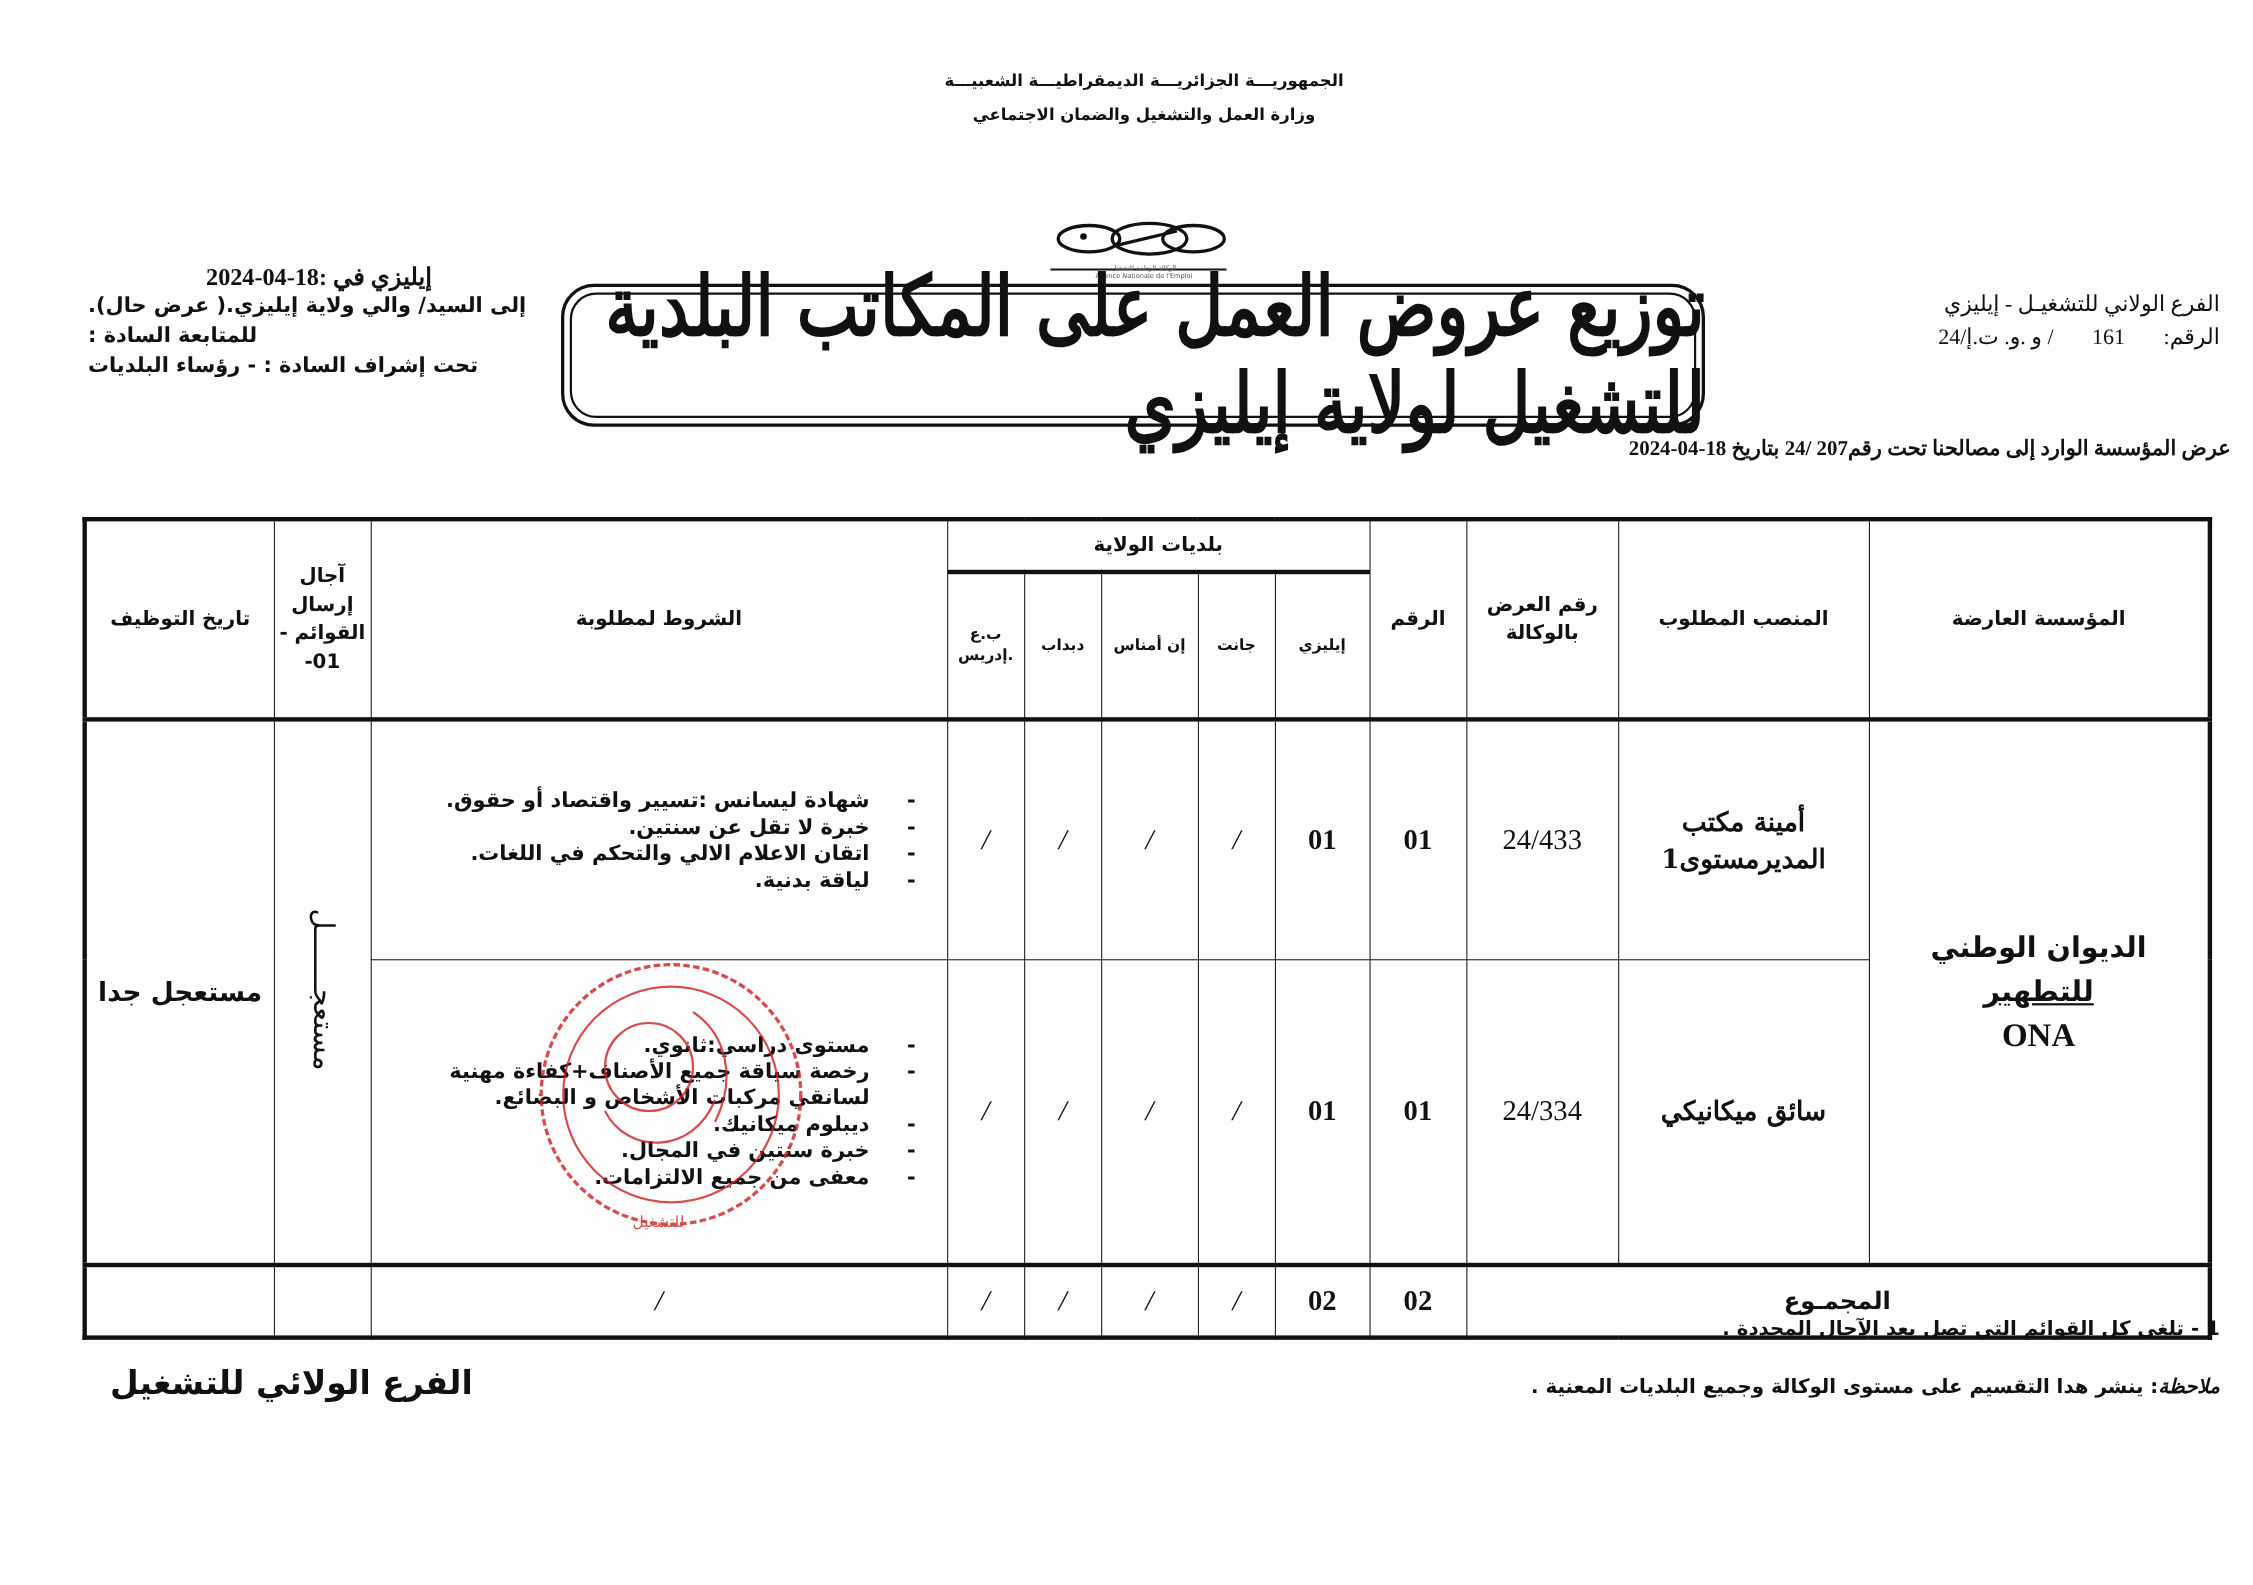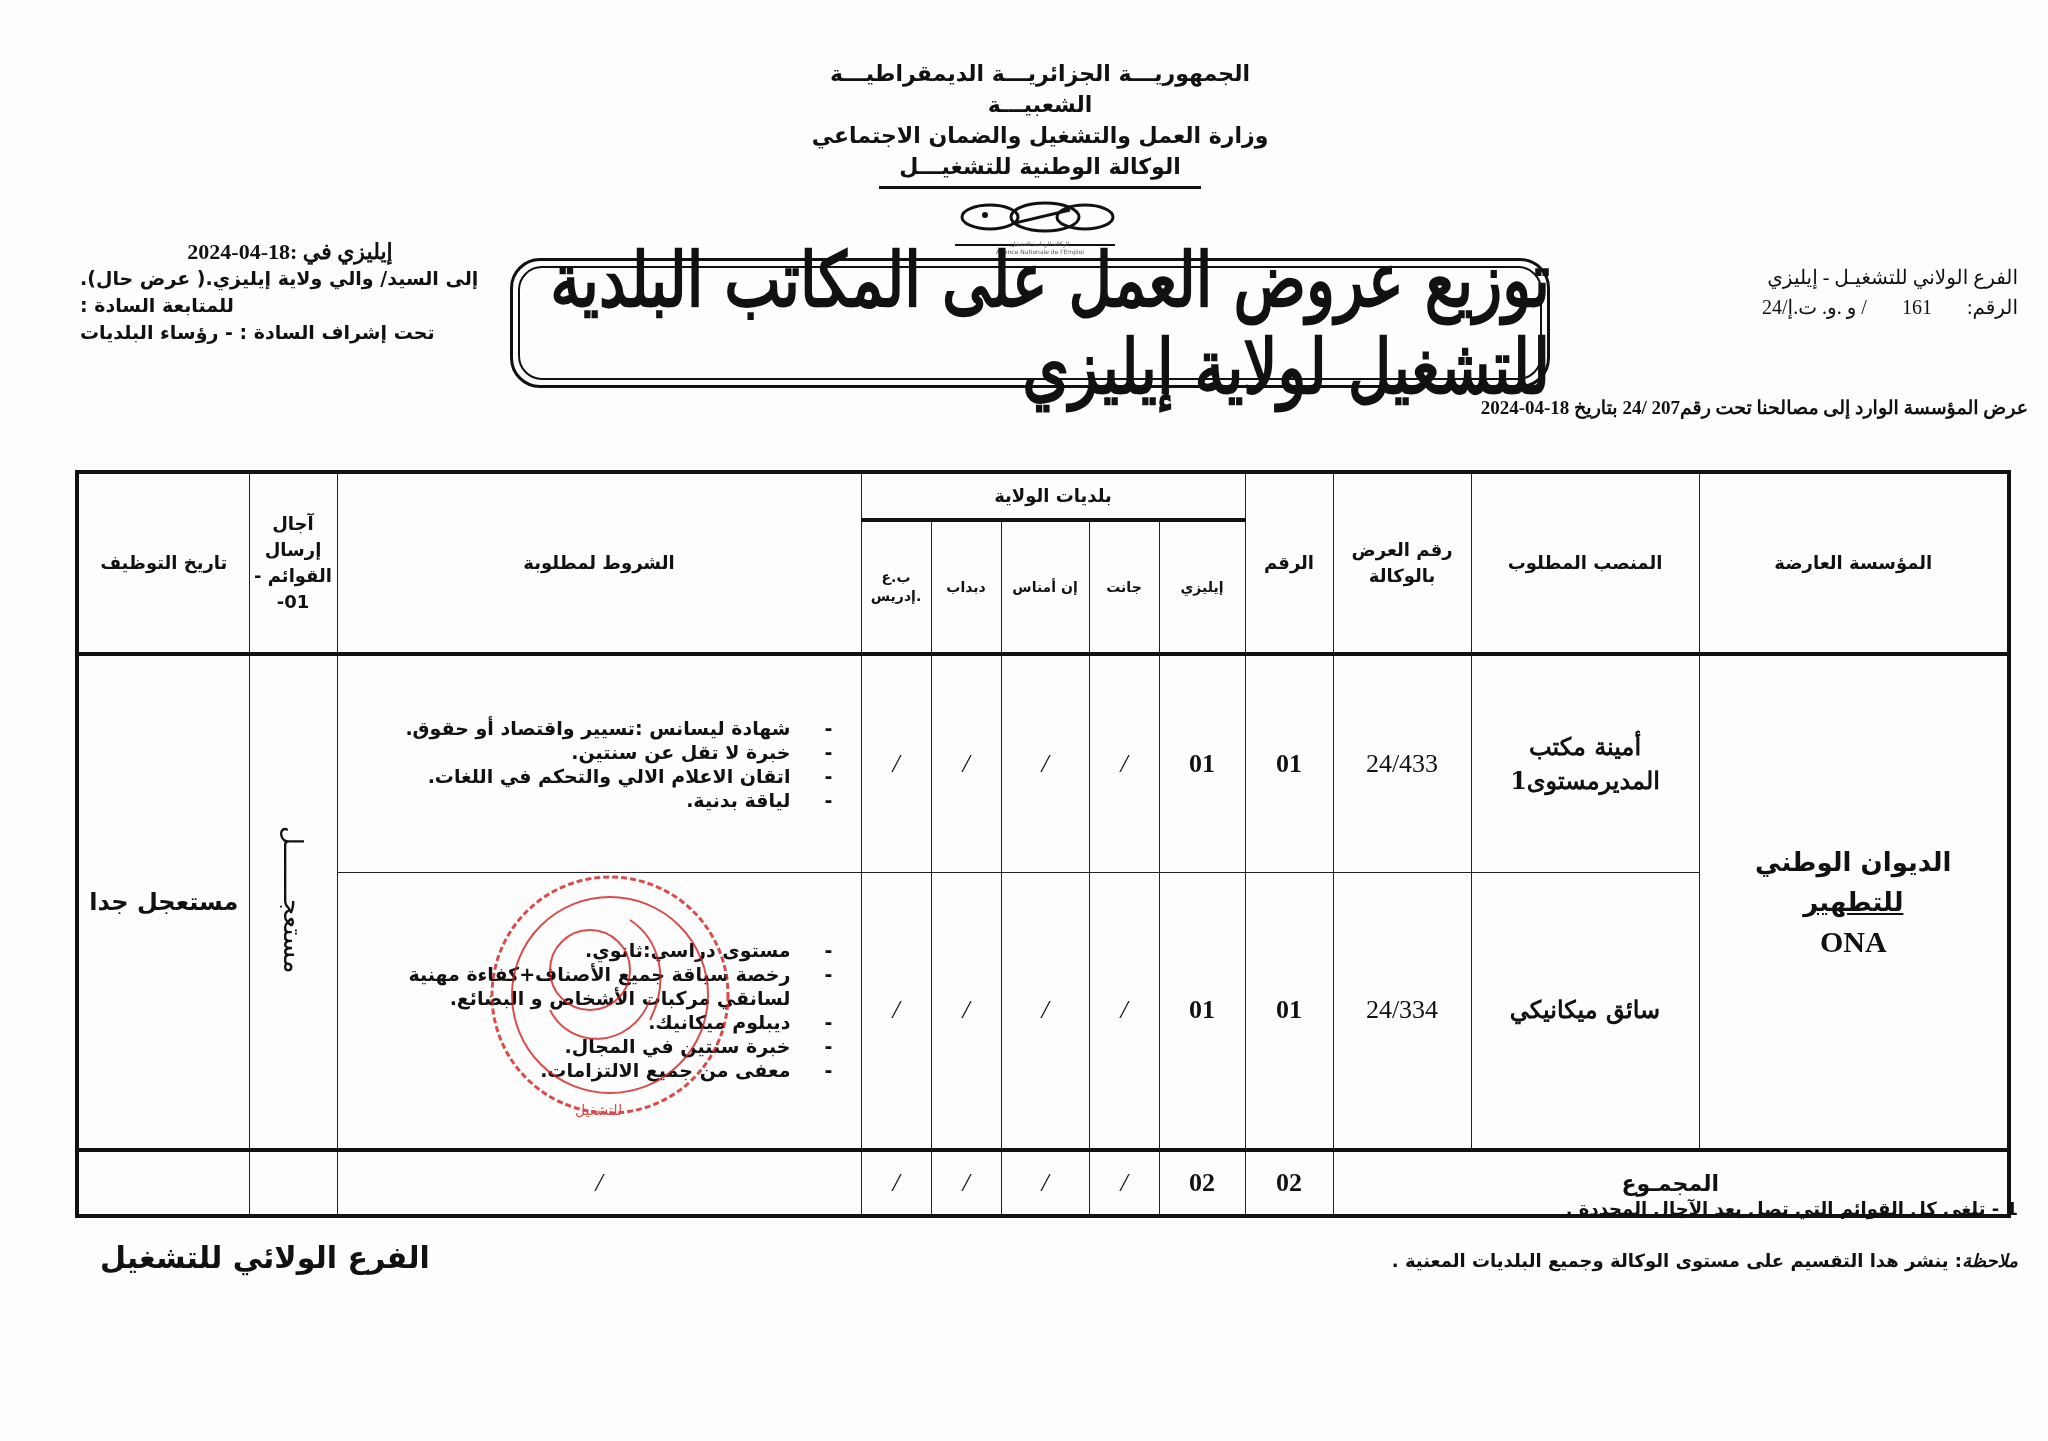--- a/index.html
+++ b/index.html
@@ -4,21 +4,21 @@
 <style>
   html, body { margin:0; padding:0; }
   body {
     width:2048px; height:1441px; background:#fdfdfd; position:relative; overflow:hidden;
     font-family:"DejaVu Sans", sans-serif; color:#111;
   }
   .abs { position:absolute; }
   .bold { font-weight:bold; }
 
   
-  #ministry { left:780px; top:58px; width:520px; text-align:center; direction:rtl; font-weight:bold; font-size:22px; line-height:31px; }
+  #ministry { left:780px; top:58px; width:520px; text-align:center; direction:rtl; font-weight:bold; font-size:15px; line-height:31px; }
   #ministry .agency { display:inline-block; border-bottom:3px solid #111; padding:0 20px 4px 20px; }
   #logo { left:935px; top:195px; width:200px; height:60px; }
   #logo-caption { left:945px; top:240px; width:190px; font-size:6px; color:#555; text-align:center; line-height:8px; }
 
   
   #branch { right:30px; top:262px; direction:rtl; font-weight:normal; font-size:20px; line-height:30px; font-family:"Liberation Serif", serif; }
   #branch .num { display:inline-block; margin:0 30px; }
 
   
   #left-head { left:80px; top:238px; width:420px; direction:rtl; font-weight:bold; font-size:19px; line-height:27px; }
@@ -63,21 +63,20 @@
   #note2 { right:30px; top:1250px; direction:rtl; font-weight:bold; font-size:18px; }
   #note2 .lbl { font-style:italic; }
   #signature { left:100px; top:1240px; direction:rtl; font-weight:bold; font-size:30px; }
 </style>
 </head>
 <body>
 
 <div id="ministry" class="abs">
   <div>الجمهوريـــة الجزائريـــة الديمقراطيـــة الشعبيـــة</div>
   <div>وزارة العمل والتشغيل والضمان الاجتماعي</div>
-  <div><span class="agency">الوكالة الوطنية للتشغيـــل</span></div>
 </div>
 
 <svg id="logo" class="abs" viewBox="0 0 200 60">
   <ellipse cx="55" cy="22" rx="28" ry="12" fill="none" stroke="#111" stroke-width="3"></ellipse>
   <ellipse cx="110" cy="22" rx="34" ry="14" fill="none" stroke="#111" stroke-width="3"></ellipse>
   <ellipse cx="150" cy="22" rx="28" ry="12" fill="none" stroke="#111" stroke-width="3"></ellipse>
   <line x1="80" y1="28" x2="135" y2="15" stroke="#111" stroke-width="3"></line>
   <circle cx="50" cy="20" r="3" fill="#111"></circle>
   <line x1="20" y1="50" x2="180" y2="50" stroke="#111" stroke-width="2"></line>
 </svg>

